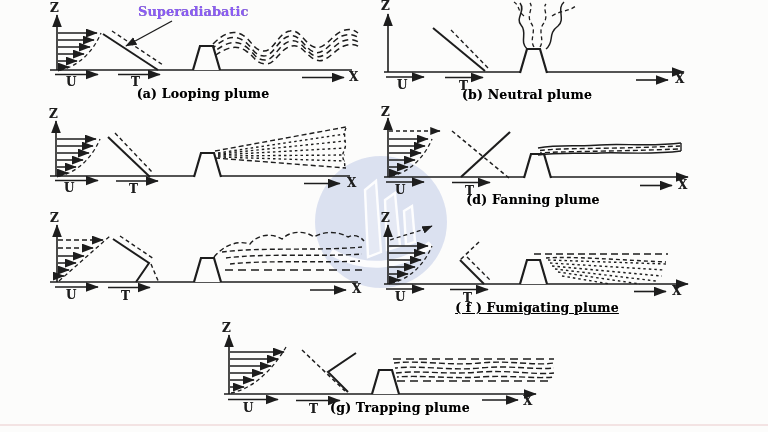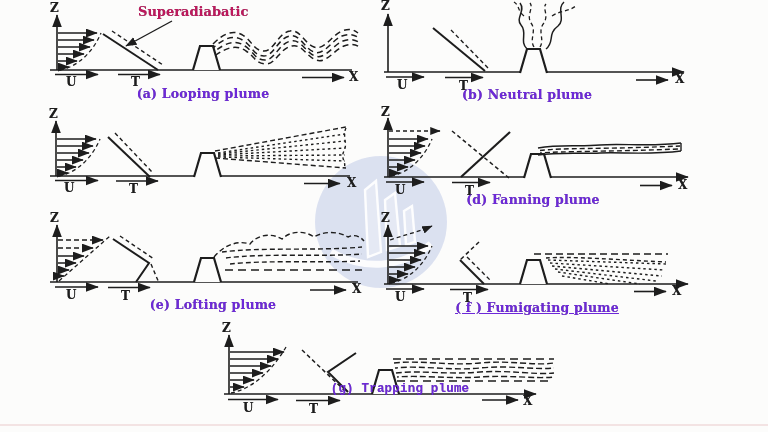--- a/index.html
+++ b/index.html
@@ -2,25 +2,25 @@
 <html><head>
 <meta charset="utf-8">
 <style>
   html,body{margin:0;padding:0;background:#ffffff;}
   .stage{position:relative;width:768px;height:432px;background:#fcfcfb;overflow:hidden;
          font-family:"DejaVu Serif", serif;}
   .wm{position:absolute;left:315px;top:156px;width:132px;height:132px;border-radius:50%;opacity:.92;}
   svg.art{position:absolute;left:0;top:0;filter:blur(.22px);}
   .lbl{position:absolute;font-weight:bold;color:#1d1d1d;font-size:12px;line-height:1;
        text-shadow:0 0 .6px rgba(20,20,20,.55);}
-  .cap{position:absolute;font-weight:bold;color:#6d28d9;font-size:12.5px;line-height:1;
+  .cap{position:absolute;font-weight:bold;color:#000000;font-size:12.5px;line-height:1;
        transform:translateX(-50%);white-space:nowrap;letter-spacing:.2px;
        text-shadow:0 0 .6px rgba(20,20,20,.5);}
   .sep{position:absolute;left:0;top:424px;width:768px;height:2px;background:#eed6d6;opacity:.65;}
-  .ann{position:absolute;font-weight:bold;color:#be185d;font-size:13px;line-height:1;
+  .ann{position:absolute;font-weight:bold;color:#8b5cf6;font-size:13px;line-height:1;
        text-shadow:0 0 .6px rgba(20,20,20,.55);}
 </style>
 </head>
 <body>
 
 <div class="stage">
 
   <div class="wm" style="background:#d9dff0;">
     <svg width="132" height="132" viewBox="0 0 132 132">
       <g fill="rgba(255,255,255,.30)" stroke="rgba(255,255,255,.95)" stroke-width="2.4">
@@ -338,28 +338,27 @@
   <span class="lbl" style="left:381px;top:106px;">Z</span>
   <span class="lbl" style="left:395px;top:184px;">U</span>
   <span class="lbl" style="left:465px;top:185px;">T</span>
   <span class="lbl" style="left:678px;top:179px;">X</span>
   <span class="cap" style="left:533px;top:194px;">(d) Fanning plume</span>
 
   <span class="lbl" style="left:50px;top:212px;">Z</span>
   <span class="lbl" style="left:66px;top:289px;">U</span>
   <span class="lbl" style="left:121px;top:290px;">T</span>
   <span class="lbl" style="left:352px;top:283px;">X</span>
-  <span class="cap" style="left:213px;top:299px;">(e) Lofting plume</span>
 
   <span class="lbl" style="left:381px;top:212px;">Z</span>
   <span class="lbl" style="left:395px;top:291px;">U</span>
   <span class="lbl" style="left:463px;top:292px;">T</span>
   <span class="lbl" style="left:672px;top:285px;">X</span>
   <span class="cap" style="left:537px;top:302px;text-decoration:underline;">( f ) Fumigating plume</span>
 
   <span class="lbl" style="left:222px;top:322px;">Z</span>
   <span class="lbl" style="left:243px;top:402px;">U</span>
   <span class="lbl" style="left:309px;top:403px;">T</span>
   <span class="lbl" style="left:523px;top:395px;">X</span>
-  <span class="cap" style="left:400px;top:383px;font-family:Liberation Mono, monospace;">(g) Trapping plume</span>
+  <span class="cap" style="left:400px;top:402px;">(g) Trapping plume</span>
 
   <div class="sep"></div>
 </div>
 
 </body></html>

